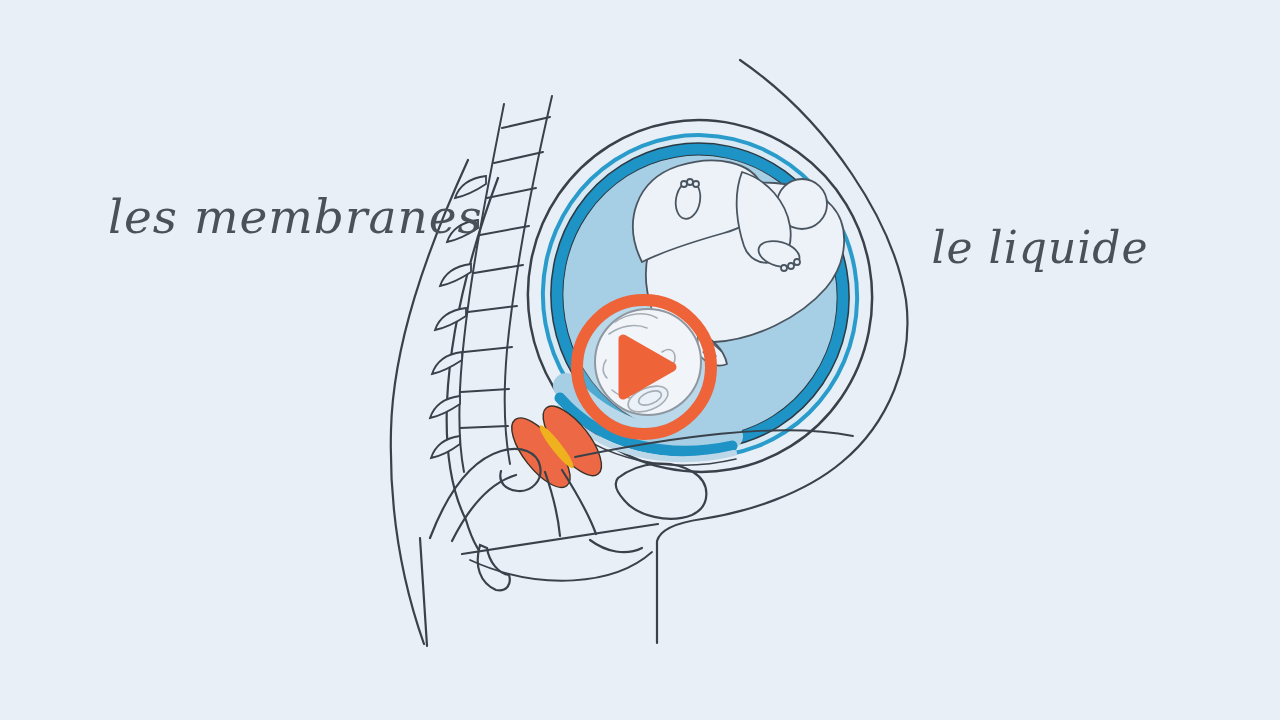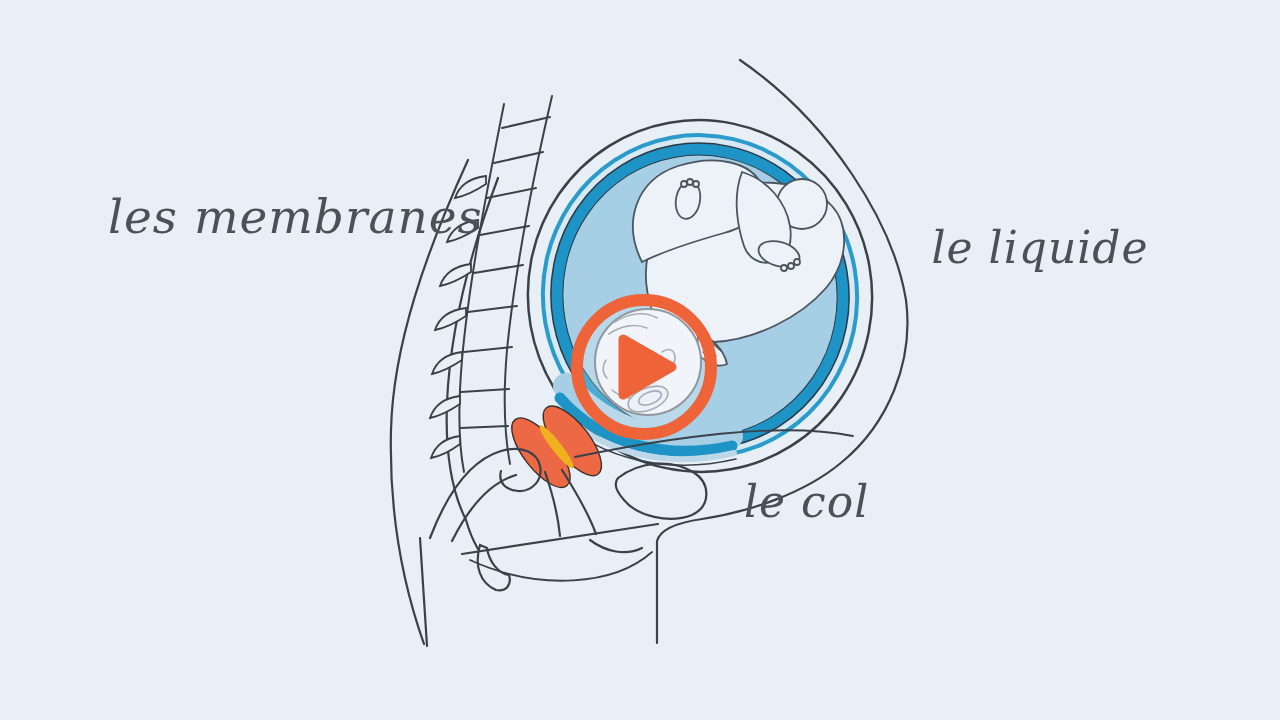--- a/index.html
+++ b/index.html
@@ -153,16 +153,15 @@
       <circle cx="644" cy="367" r="61" fill="rgba(255,255,255,0.22)"></circle>
       <circle cx="644" cy="367" r="67" fill="none" stroke="#ee6338" stroke-width="12"></circle>
       <path d="M 623,339 L 623,395 L 672,367 Z" fill="#ee6338" stroke="#ee6338" stroke-width="9" stroke-linejoin="round"></path>
     </g>
   </svg>
 
   <div class="label label-membranes">les membranes</div>
   <div class="label label-liquide">
     <span>le liquide</span><br>
   </div>
-  <div class="label label-col">le col</div>
 
   <div class="playwrap" title=""></div>
 </div>
 
 </body></html>

